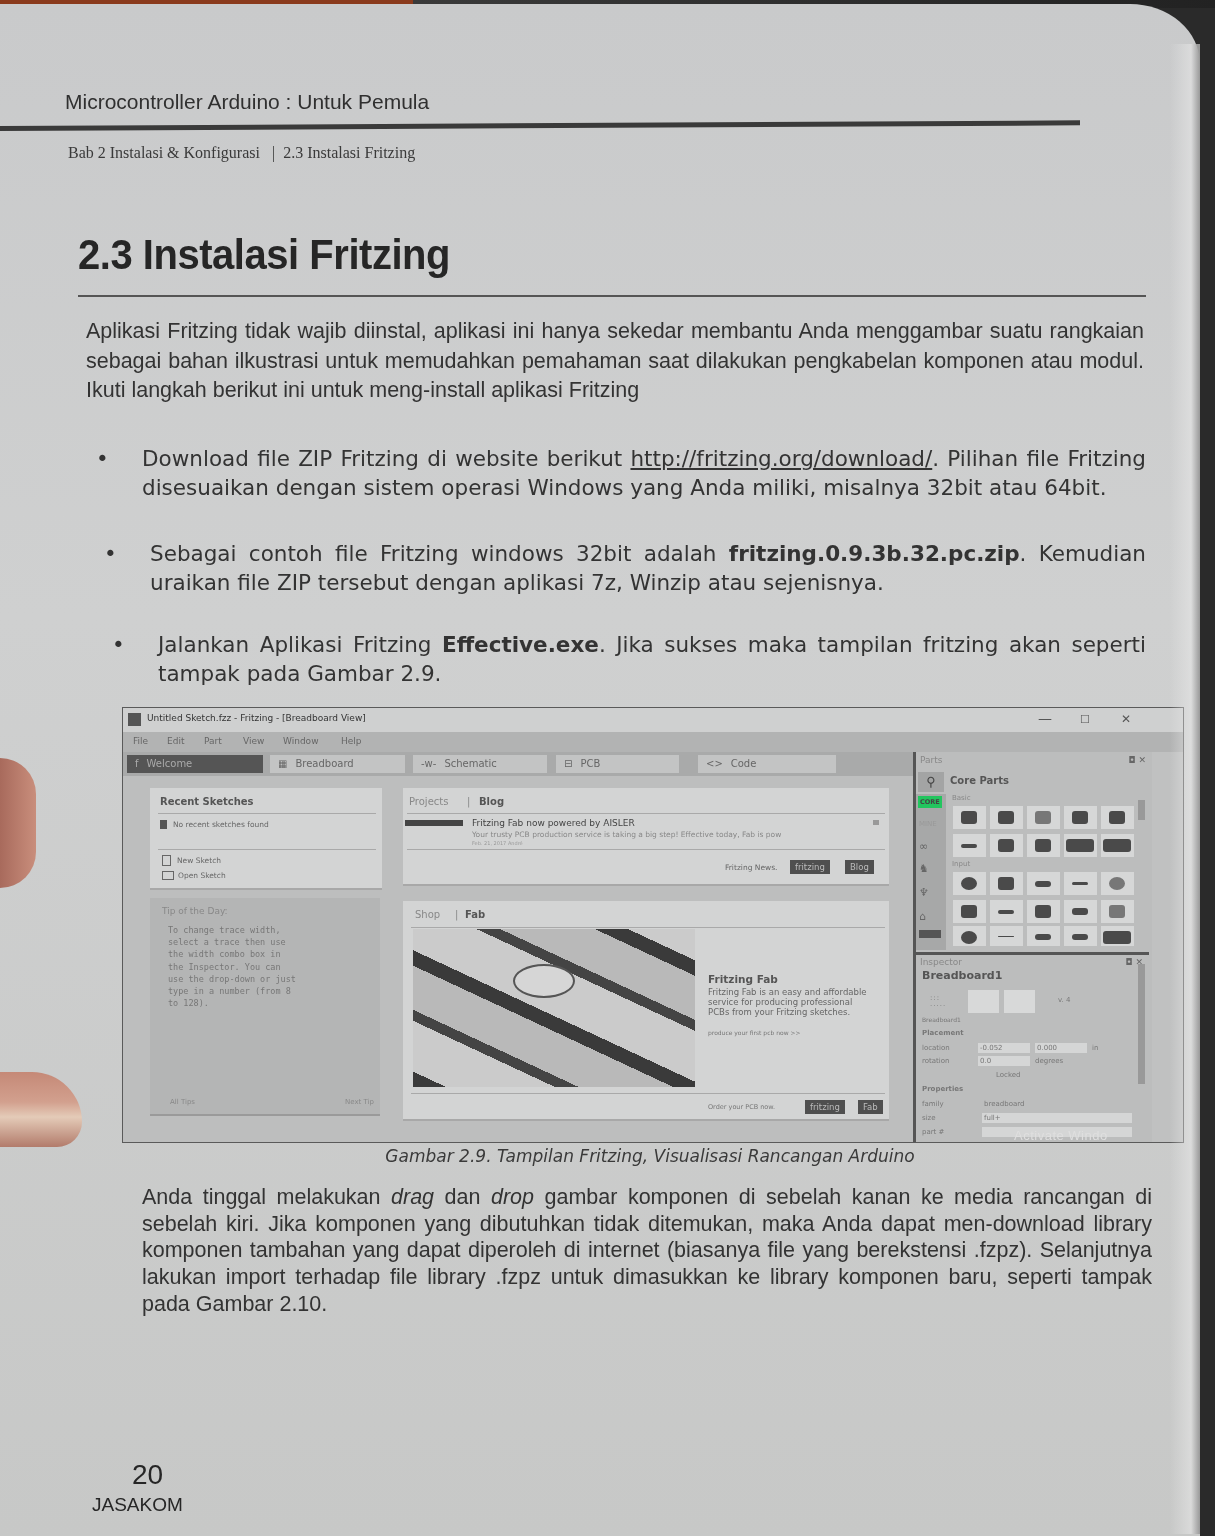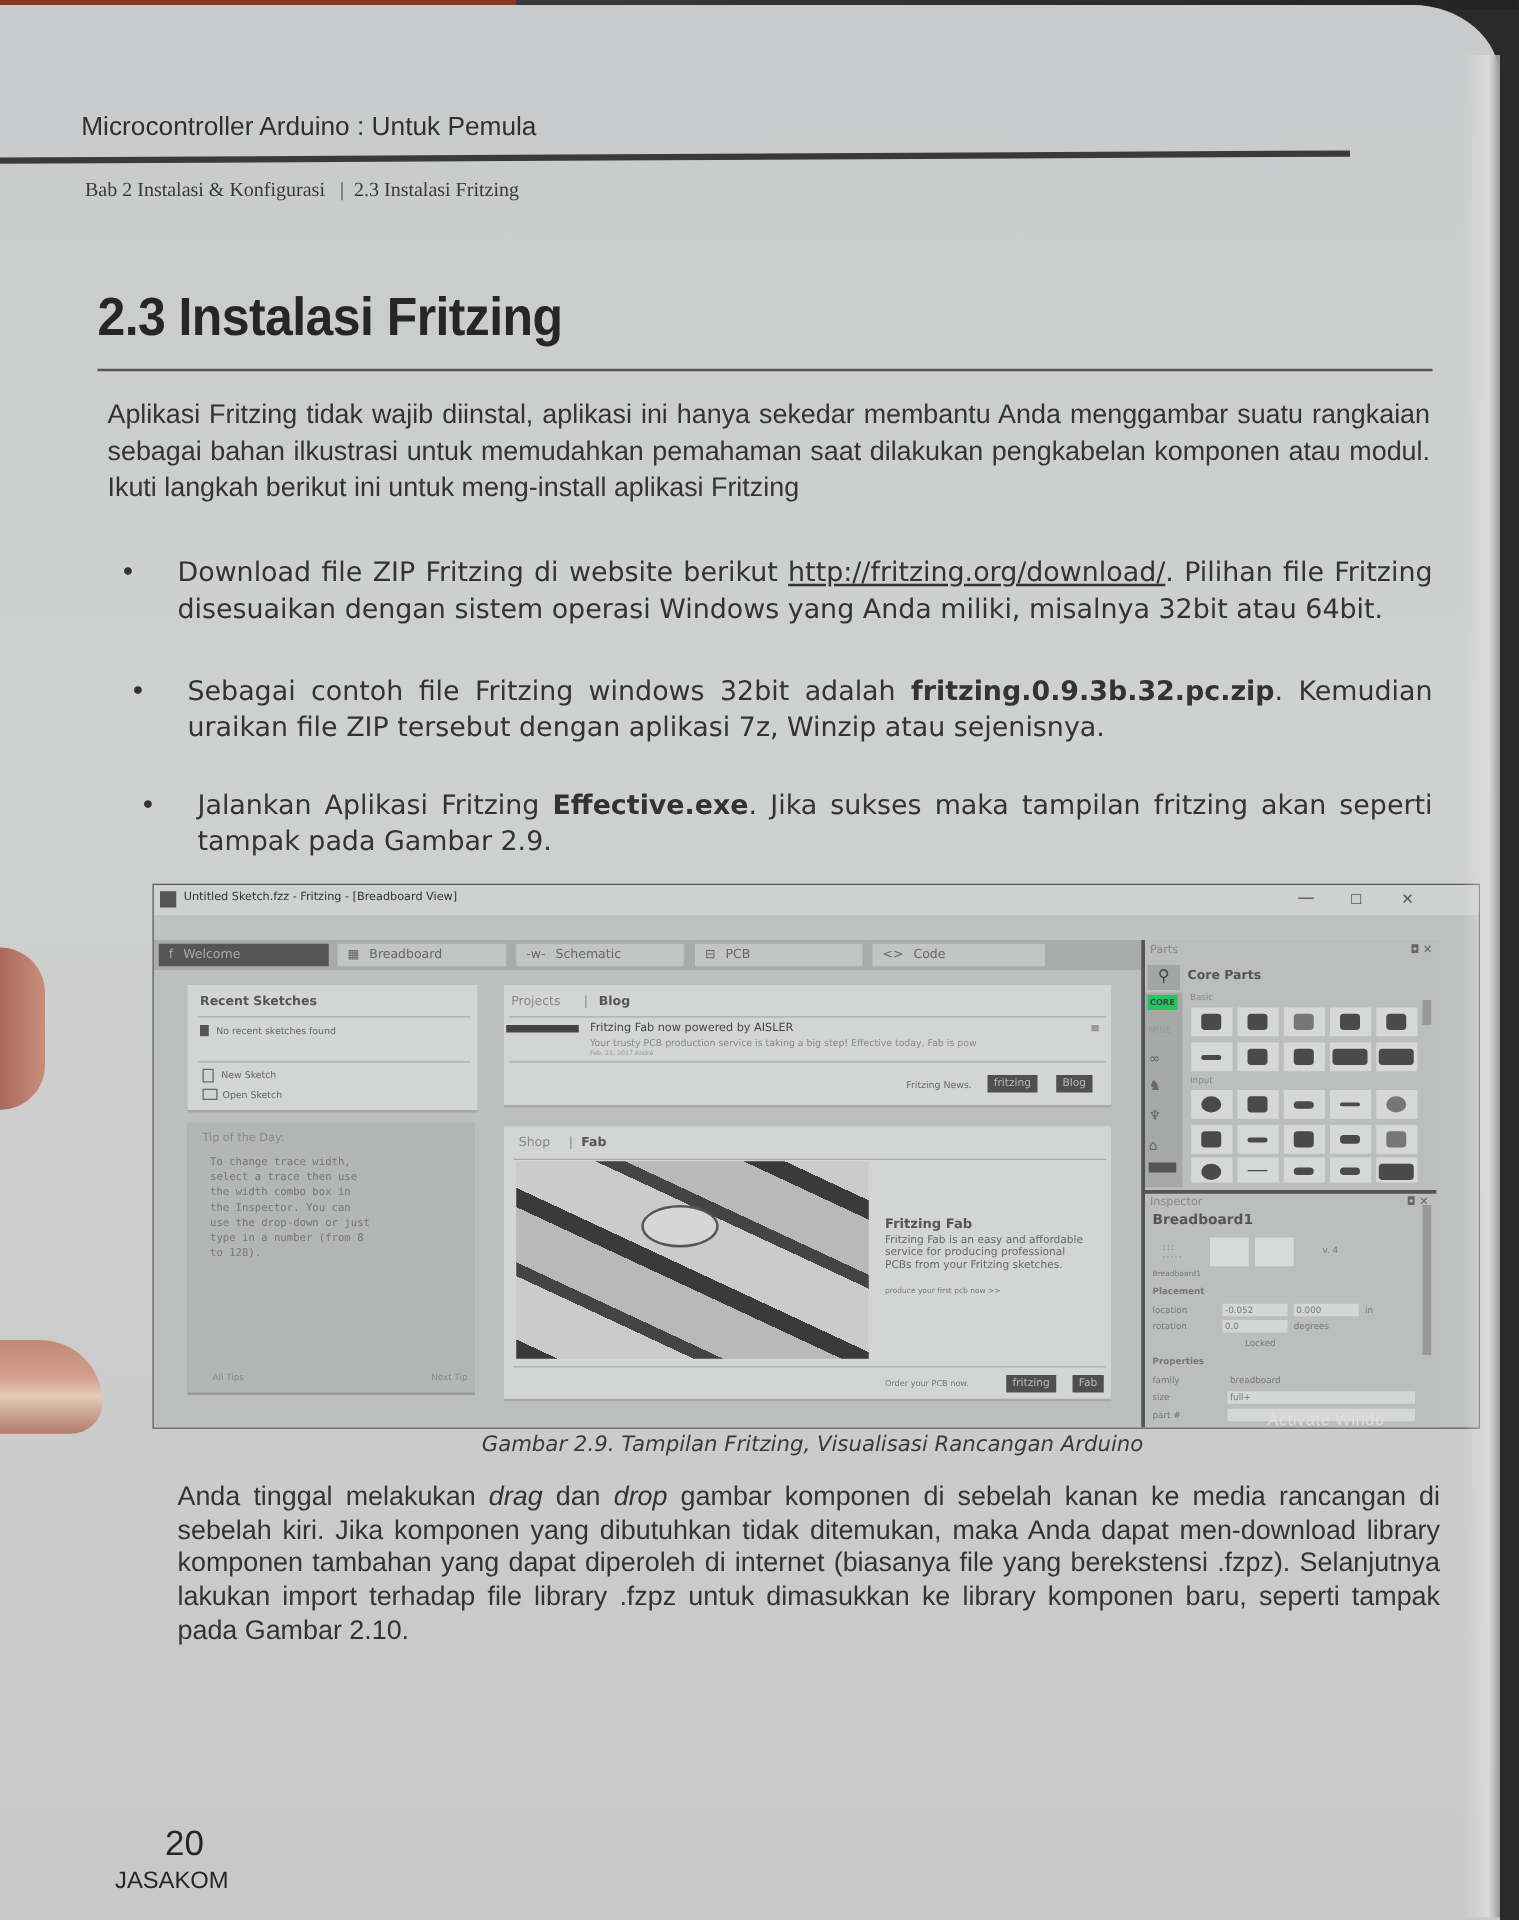--- a/index.html
+++ b/index.html
@@ -110,25 +110,33 @@
   </div>
 
   <div class="fig">
     <div class="tb">
       <div class="appicon"></div>
       <div class="ttl">Untitled Sketch.fzz - Fritzing - [Breadboard View]</div>
       <span class="wc" style="left:915px">—</span>
       <span class="wc" style="left:957px;font-size:11px;top:5px">☐</span>
       <span class="wc" style="left:998px;font-size:12px;top:4px">✕</span>
     </div>
+    <div class="menubar">
+      <span style="left:10px">File</span>
+      <span style="left:44px">Edit</span>
+      <span style="left:81px">Part</span>
+      <span style="left:120px">View</span>
+      <span style="left:160px">Window</span>
+      <span style="left:218px">Help</span>
+    </div>
     <div class="tabbar">
       <div class="tab active" style="left:4px;width:136px"><span class="ic">f</span><span>Welcome</span></div>
       <div class="tab" style="left:147px;width:135px"><span class="ic">▦</span><span>Breadboard</span></div>
       <div class="tab" style="left:290px;width:134px"><span class="ic">-w-</span><span>Schematic</span></div>
-      <div class="tab" style="left:433px;width:134px"><span class="ic">⊟</span><span>PCB</span></div>
+      <div class="tab" style="left:433px;width:123px"><span class="ic">⊟</span><span>PCB</span></div>
       <div class="tab" style="left:575px;width:138px"><span class="ic">&lt;&gt;</span><span>Code</span></div>
     </div>
 
     <div class="main">
 
       <div class="card" style="left:27px;top:12px;width:232px;height:100px">
         <div class="card-h" style="left:10px;top:8px">Recent Sketches</div>
         <div class="hr" style="left:8px;top:25px;width:218px"></div>
         <div class="tiny" style="left:10px;top:32px"><span style="display:inline-block;width:7px;height:9px;background:#555;margin-right:6px;vertical-align:middle"></span><span>No recent sketches found</span></div>
         <div class="hr" style="left:8px;top:61px;width:218px"></div>

